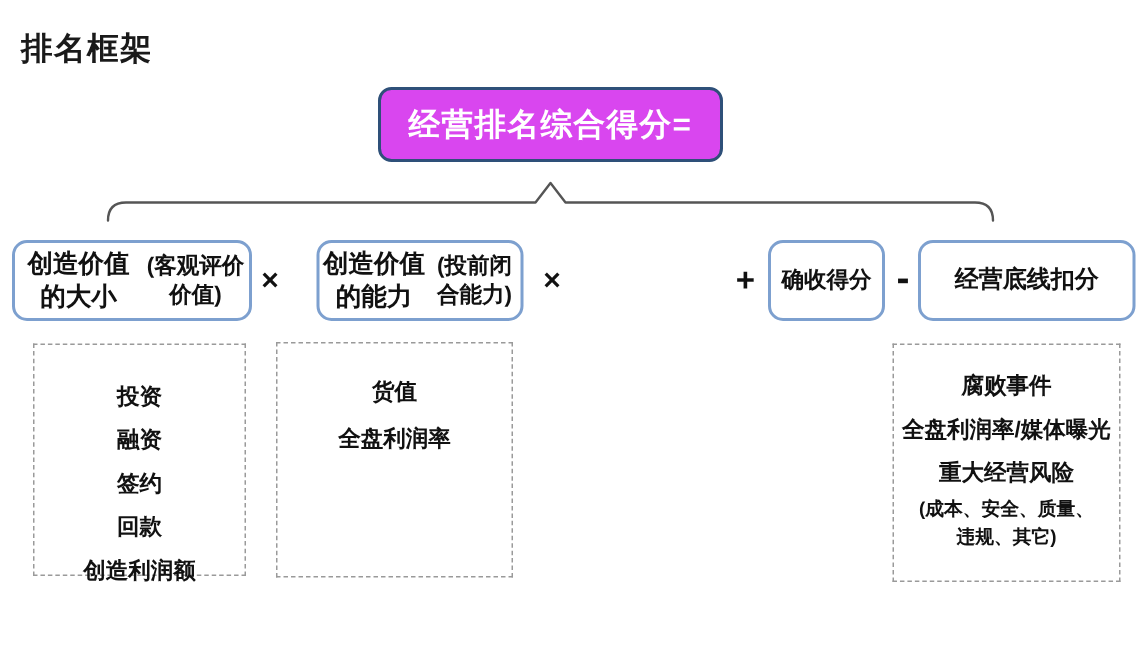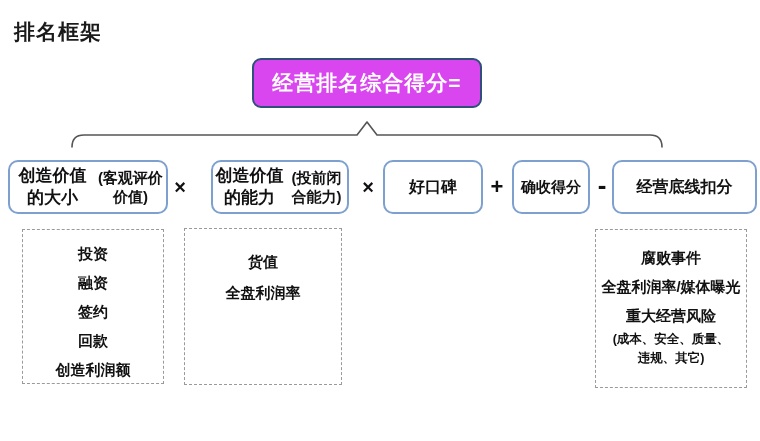--- a/index.html
+++ b/index.html
@@ -90,21 +90,21 @@
   #op4 { left: 590px; font-size: 26px; padding-bottom: 3px; box-sizing: border-box; }
   .detail-box {
     position: absolute;
     background: #ffffff;
     border: 1.5px dashed #9a9a9a;
     box-sizing: border-box;
     color: #111111;
     font-weight: bold;
     text-align: center;
   }
-  #detail1 { left: 22px;  top: 229px; width: 142px; height: 155px; padding-top: 9px;  }
+  #detail1 { left: 22px;  top: 229px; width: 142px; height: 155px; padding-top: 20px;  }
   #detail2 { left: 184px; top: 228px; width: 158px; height: 157px; padding-top: 17px; }
   #detail3 { left: 383px; top: 227px; width: 97px;  height: 154px; display: flex; align-items: center; justify-content: center; }
   #detail4 { left: 595px; top: 229px; width: 152px; height: 159px; padding-top: 13px; }
   .detail-item { font-size: 15px; line-height: 29px; }
   #detail2 .detail-item { line-height: 31px; }
   #detail3 .detail-item { line-height: 1.2; }
   #detail4 .detail-item { line-height: 29px; }
   .detail-note { font-size: 12.5px; line-height: 19px; }
 </style>
 </head>
@@ -127,23 +127,20 @@
 
   <div class="op" id="op1">×</div>
 
   <div class="term-box" id="term2">
     <span class="l1">创造价值的能力</span>
     <span class="l2">(投前闭合能力)</span>
   </div>
 
   <div class="op" id="op2">×</div>
 
-  <div class="term-box single" id="term3">
-    <span class="l1">好口碑</span>
-  </div>
 
   <div class="op" id="op3">+</div>
 
   <div class="term-box small" id="term4">
     <span class="l1">确收</span>
     <span class="l2">得分</span>
   </div>
 
   <div class="op" id="op4">-</div>
 

